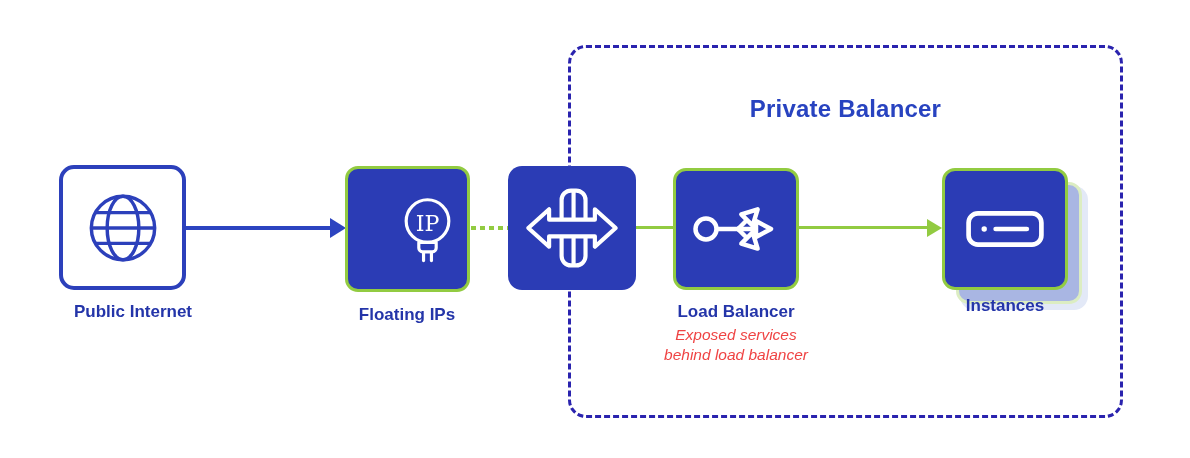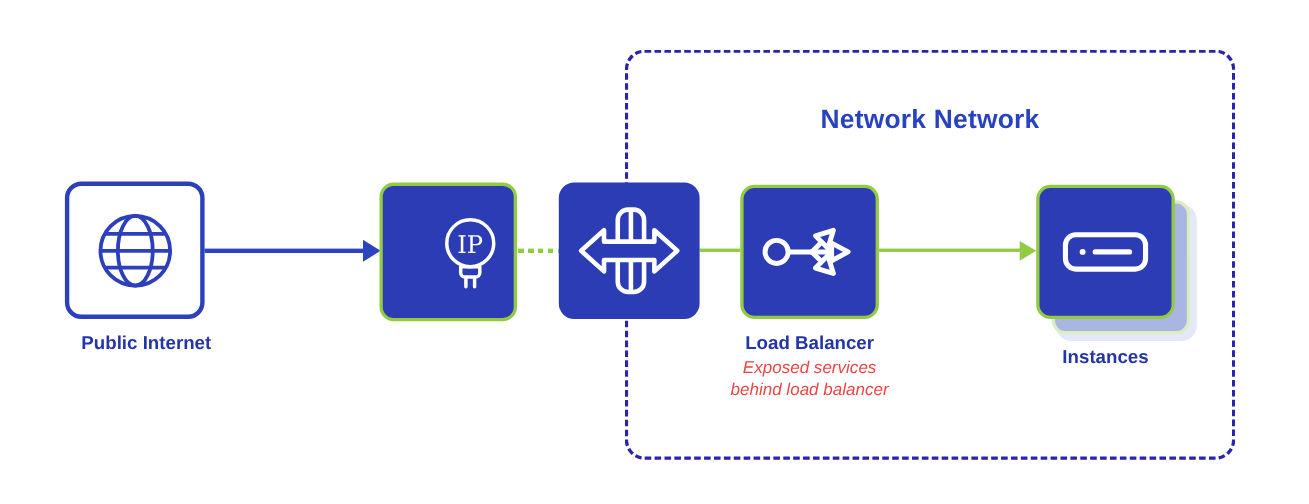--- a/index.html
+++ b/index.html
@@ -41,21 +41,21 @@
 
   
   .node-label {
     position:absolute; text-align:center; font-size:17px; font-weight:bold;
     color:#2435a9; z-index:4; width:170px;
   }
   #label-public-internet { left:48px;  top:302px; }
   #label-floating-ips    { left:322px; top:305px; }
   #label-gateway         { left:487px; top:302px; }
   #label-load-balancer   { left:651px; top:302px; }
-  #label-instances       { left:920px; top:315px; }
+  #label-instances       { left:920px; top:296px; }
   .sub-label {
     position:absolute; left:661px; top:325px; width:150px; text-align:center;
     font-size:15.5px; font-style:italic; color:#ef4444; line-height:1.32; z-index:4;
   }
 
   
   .conn { position:absolute; z-index:2; }
   #conn-blue-line  { left:186px; top:226px; width:146px; height:4px; background:#2c44c0; }
   #conn-blue-head  { left:330px; top:218px; width:0; height:0;
     border-top:10px solid transparent; border-bottom:10px solid transparent;
@@ -73,21 +73,21 @@
   }
 
   .icon-svg { display:block; }
 </style>
 </head>
 <body>
 
 <div class="canvas">
 
   <div class="private-network"></div>
-  <div class="pn-title">Network Network</div>
+  <div class="pn-title">Private Balancer</div>
 
   <div class="conn" id="conn-blue-line"></div>
   <div class="conn" id="conn-blue-head"></div>
   <div class="conn" id="conn-dotted"></div>
   <div class="conn" id="conn-green1"></div>
   <div class="conn" id="conn-green2-line"></div>
   <div class="conn" id="conn-green2-head"></div>
 
   <div class="node" id="node-public-internet">
     <svg class="icon-svg" width="96" height="96" viewBox="0 0 100 100" fill="none" stroke="#2c40bb" stroke-width="3.6">
@@ -102,20 +102,21 @@
 
   <div class="node blue-fill green-border" id="node-floating-ips">
     <svg class="icon-svg" width="100" height="100" viewBox="0 0 100 100" fill="none" stroke="#ffffff" stroke-width="4" stroke-linecap="round" stroke-linejoin="round">
       <circle cx="50" cy="40" r="27"></circle>
       <text x="50" y="42" text-anchor="middle" dominant-baseline="central" font-family="DejaVu Serif, serif" font-size="28" fill="#ffffff" stroke="none">IP</text>
       <path d="M39 67 h22 v7 a5 5 0 0 1 -5 5 h-12 a5 5 0 0 1 -5 -5 z"></path>
       <line x1="45" y1="80" x2="45" y2="90"></line>
       <line x1="55" y1="80" x2="55" y2="90"></line>
     </svg>
   </div>
+  <div class="node-label" id="label-floating-ips">Floating IPs</div>
 
   <div class="node blue-fill" id="node-gateway">
     <svg class="icon-svg" width="104" height="104" viewBox="0 0 100 100" fill="none" stroke="#ffffff" stroke-width="4" stroke-linejoin="round">
       <rect x="40" y="14" width="23" height="72" rx="9"></rect>
       <line x1="51.5" y1="14" x2="51.5" y2="86"></line>
       <path d="M8 50 L28 32 V42 H72 V32 L92 50 L72 68 V58 H28 V68 Z" fill="#2b3cb5"></path>
     </svg>
   </div>
 
   <div class="node blue-fill green-border" id="node-load-balancer">

